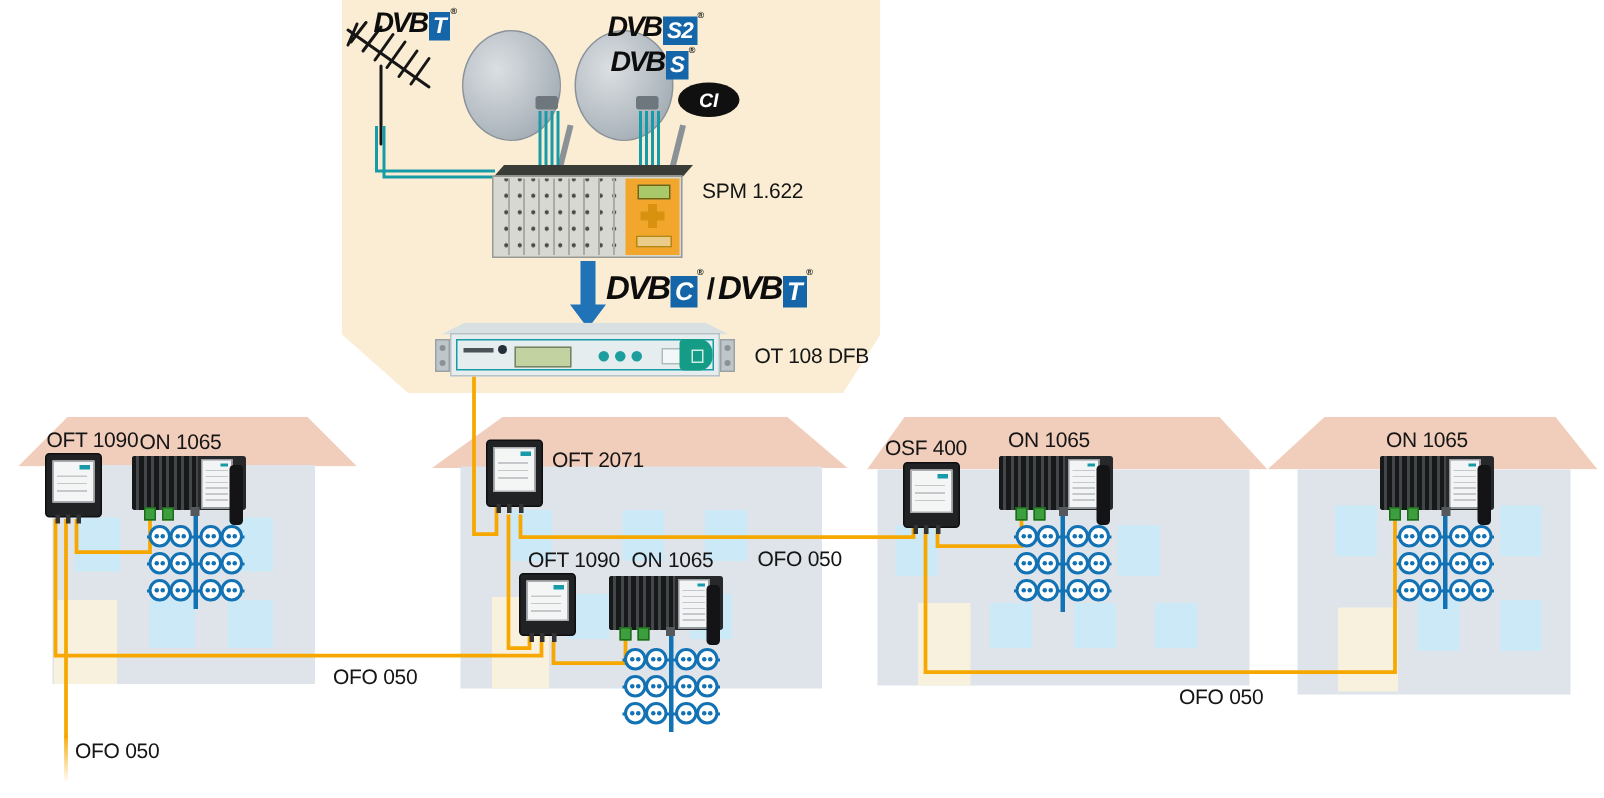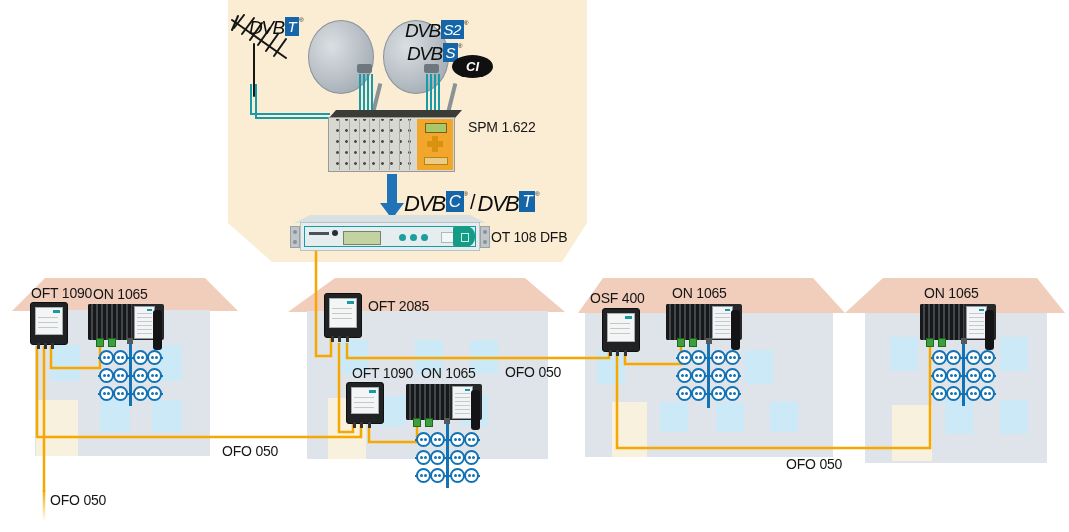--- a/index.html
+++ b/index.html
@@ -9,21 +9,21 @@
   .headend-bg{position:absolute;left:228px;top:0;width:359px;height:262px;background:var(--headendBg);
               clip-path:polygon(0 0,359px 0,359px 223px,334px 262px,44px 262px,0 223px);}
   
   .roof{position:absolute;background:var(--roof);}
   .wall{position:absolute;background:var(--houseWall);}
   .win{position:absolute;background:var(--windowBlue);}
   .door{position:absolute;background:var(--door);}
   
   .lbl{position:absolute;font-size:14px;line-height:1;color:#151515;letter-spacing:-0.2px;white-space:nowrap;}
   
-  .dvb{position:absolute;display:flex;align-items:flex-start;font-style:italic;font-weight:normal;color:#0d0d0d;margin-top:12px;}
+  .dvb{position:absolute;display:flex;align-items:flex-end;font-style:italic;font-weight:bold;color:#0d0d0d;}
   .dvb .t{font-size:19px;letter-spacing:-1.5px;}
   .dvb .b{margin-left:1px;background:var(--logoBlue);color:#fff;font-size:15px;line-height:1;
           padding:2px 3px;letter-spacing:-0.5px;}
   .dvb sup{font-size:6px;font-style:normal;align-self:flex-start;margin-top:0;}
   .dvb .sep{font-size:20px;margin:0 2px;font-style:normal;}
   .dvb.big .t{font-size:22px;}
   .dvb.big .b{font-size:17px;}
   .ci{position:absolute;width:41px;height:23px;background:#101010;border-radius:50%;color:#fff;
       font-style:italic;font-weight:bold;font-size:13px;display:flex;align-items:center;justify-content:center;}
   
@@ -384,24 +384,24 @@
       <div class="outlet-row">
         <span class="row-line"></span>
         <span class="outlet" style="left: 0px;"></span>
         <span class="outlet" style="left: 14px;"></span>
         <span class="outlet" style="left: 34px;"></span>
         <span class="outlet" style="left: 48px;"></span>
       </div>
     </div>
 
   <div class="lbl" style="left:468px;top:120px;">SPM 1.622</div>
-  <div class="lbl" style="left:491px;top:230px;">OT 108 DFB</div>
+  <div class="lbl" style="left:503px;top:230px;">OT 108 DFB</div>
   <div class="lbl" style="left:31px;top:286px;">OFT 1090</div>
   <div class="lbl" style="left:93px;top:287px;">ON 1065</div>
-  <div class="lbl" style="left:368px;top:299px;">OFT 2085</div>
+  <div class="lbl" style="left:368px;top:299px;">OFT 2071</div>
   <div class="lbl" style="left:352px;top:366px;">OFT 1090</div>
   <div class="lbl" style="left:421px;top:366px;">ON 1065</div>
   <div class="lbl" style="left:590px;top:291px;">OSF 400</div>
   <div class="lbl" style="left:672px;top:286px;">ON 1065</div>
   <div class="lbl" style="left:924px;top:286px;">ON 1065</div>
   <div class="lbl" style="left:505px;top:365px;">OFO 050</div>
   <div class="lbl" style="left:222px;top:444px;">OFO 050</div>
   <div class="lbl" style="left:786px;top:457px;">OFO 050</div>
   <div class="lbl" style="left:50px;top:493px;">OFO 050</div>
 

